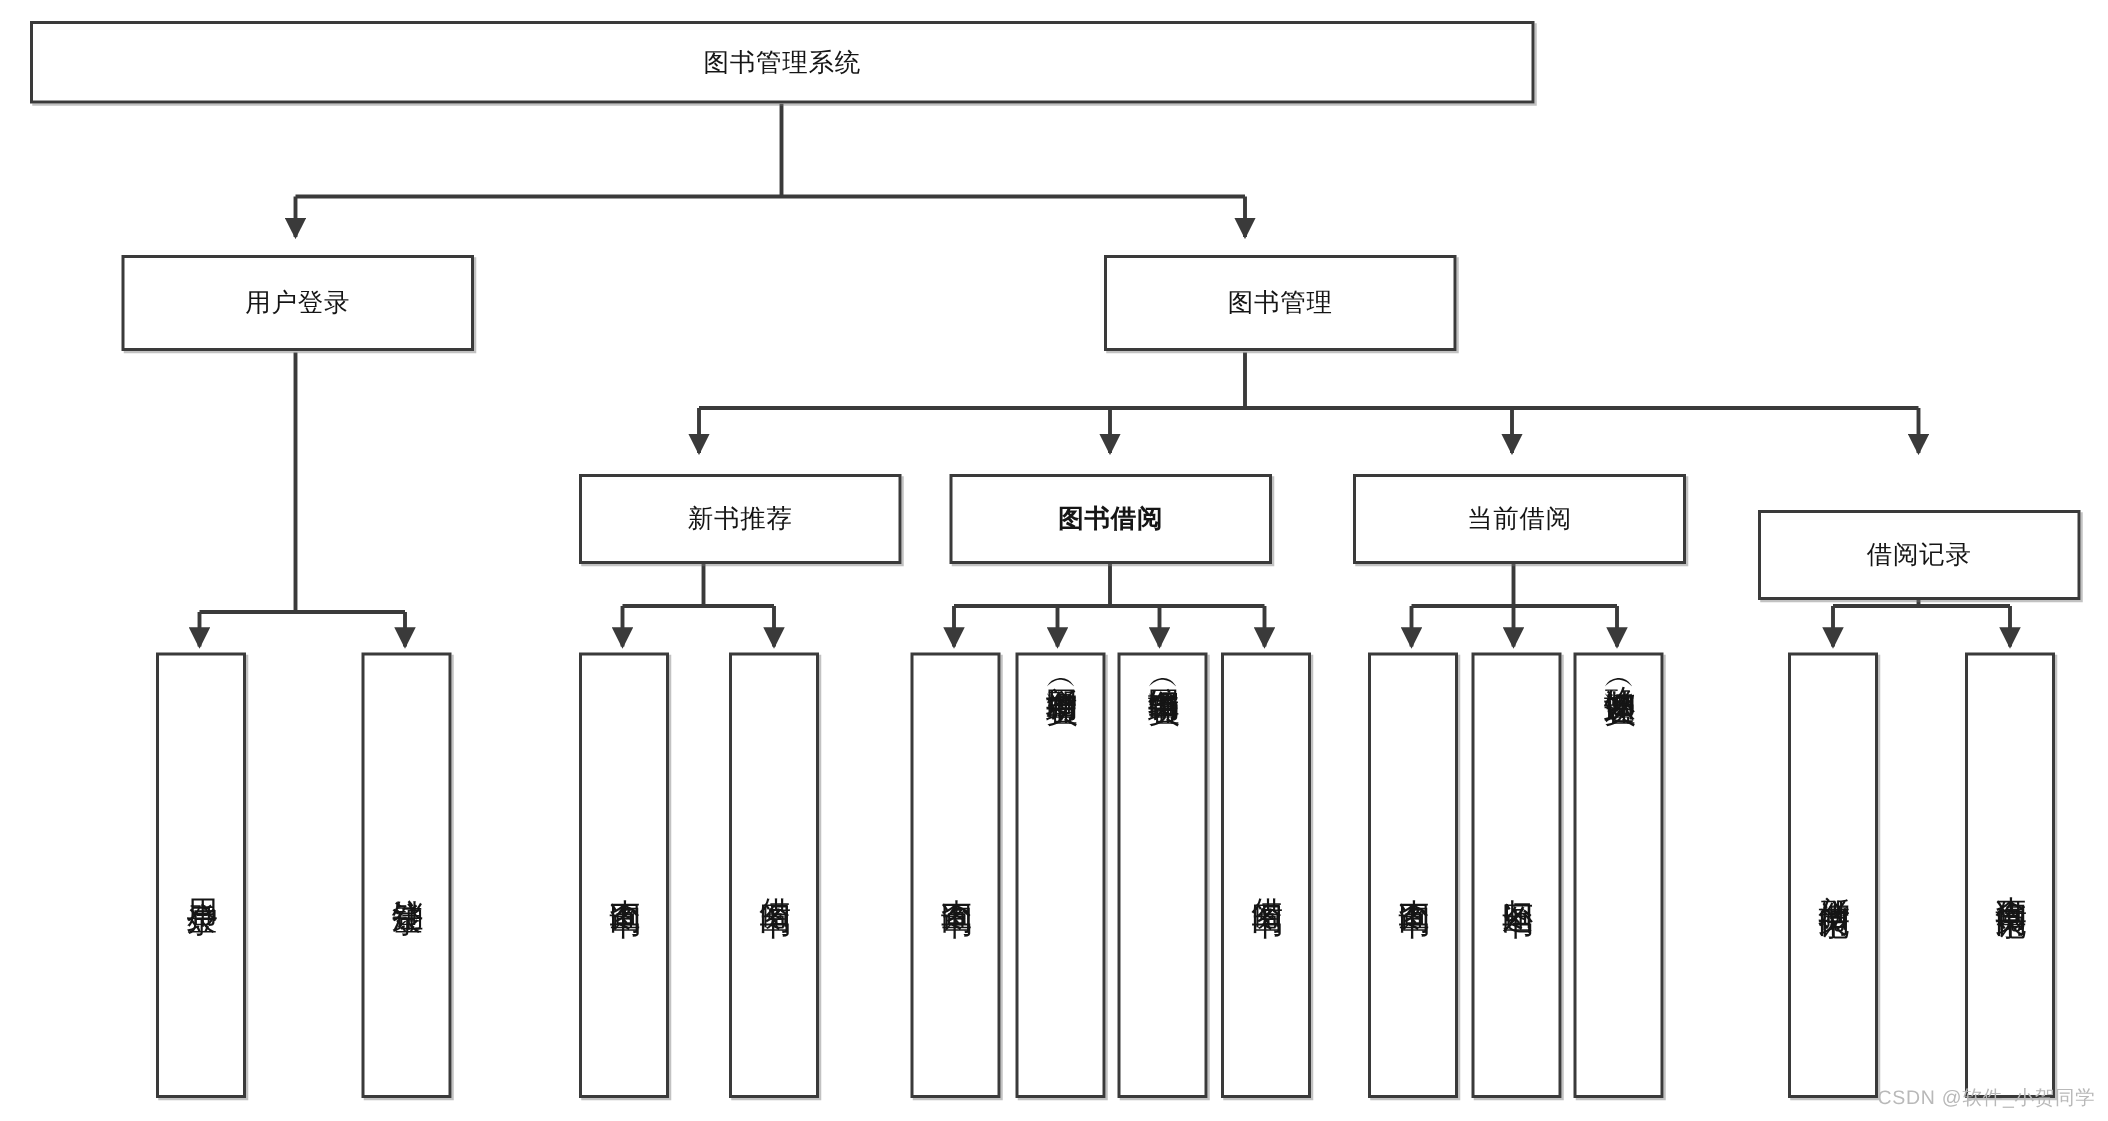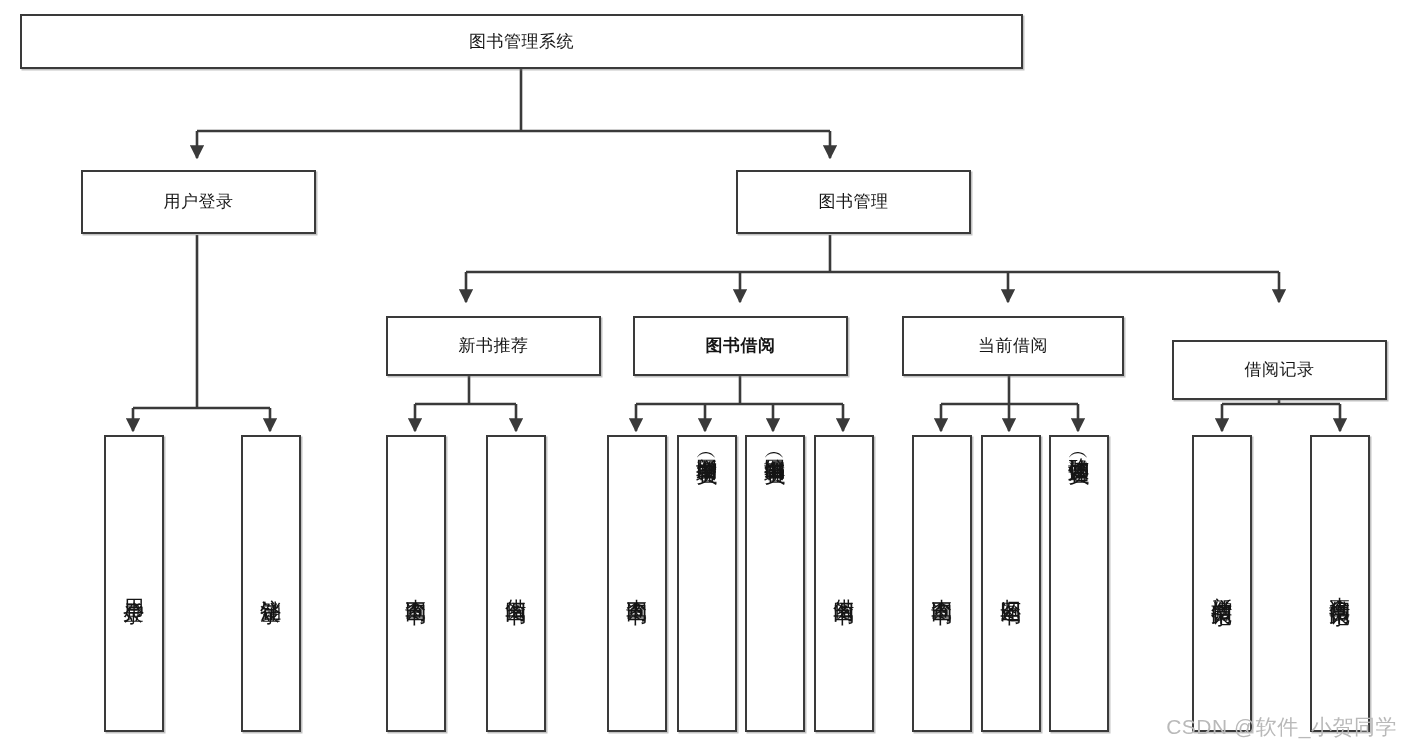--- a/index.html
+++ b/index.html
@@ -61,21 +61,21 @@
     letter-spacing: 2px;
     max-height: 100%;
   }
   .node.leaf.tall-text .node-label {
     letter-spacing: 1px;
   }
   .watermark {
     position: absolute;
     right: 8px;
     bottom: 6px;
-    font-size: 21px;
+    font-size: 13px;
     color: #b9b9b9;
     letter-spacing: 0.5px;
     white-space: nowrap;
   }
 </style>
 </head>
 <body>
 
 <div id="diagram-root">
 

